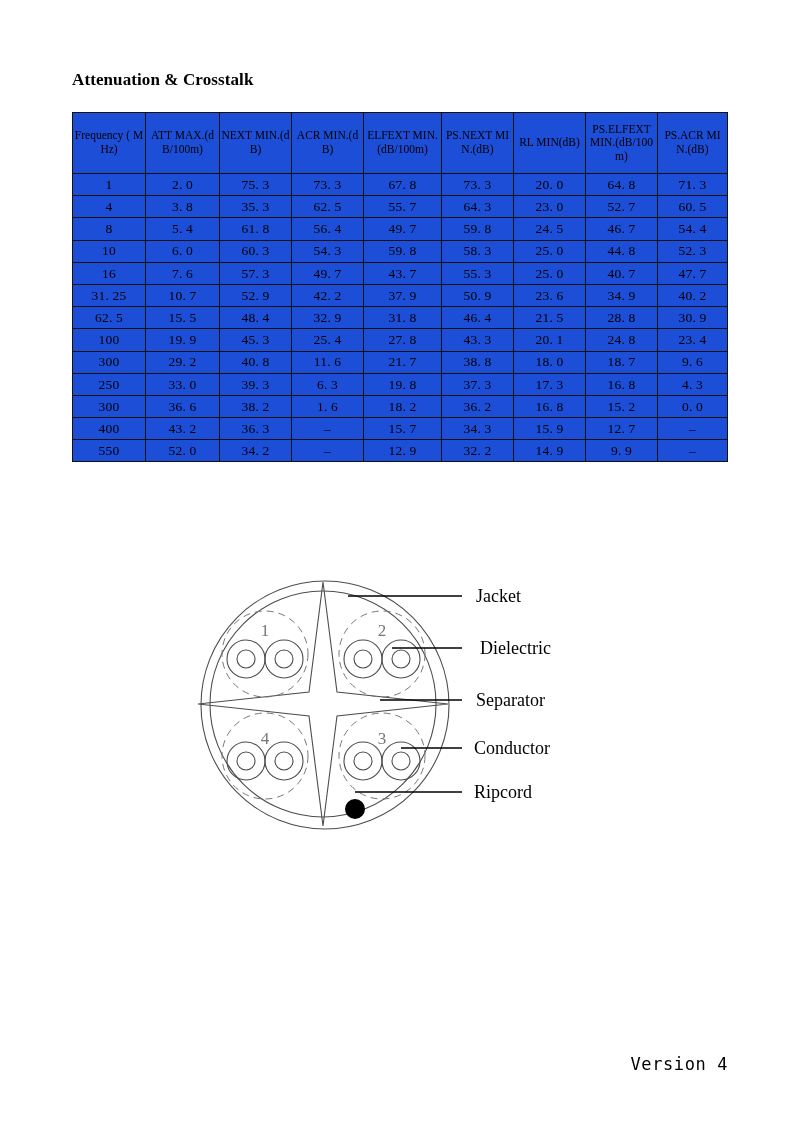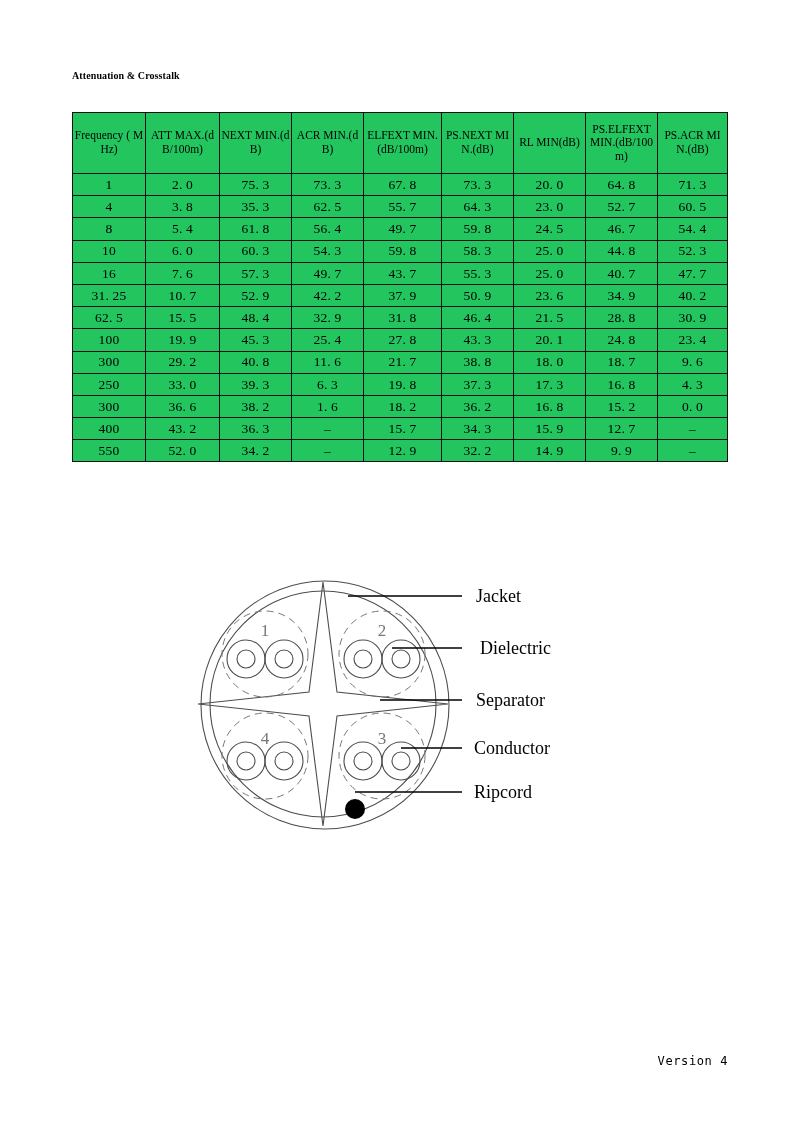--- a/index.html
+++ b/index.html
@@ -21,38 +21,38 @@
     inset: 0;
     width: 800px;
     height: 1131px;
   }
 
   
   .section-title {
     position: absolute;
     left: 72px;
     top: 70px;
-    font-size: 10px;
+    font-size: 17px;
     font-weight: bold;
     letter-spacing: 0.1px;
     white-space: nowrap;
   }
 
   
   .table-wrap {
     position: absolute;
     left: 72px;
     top: 112px;
     width: 655px;
   }
   table.spec {
     border-collapse: collapse;
     table-layout: fixed;
     width: 655px;
-    background: #22c55e;
+    background: #1d4ed8;
   }
   table.spec th,
   table.spec td {
     border: 1.1px solid #111;
     text-align: center;
     vertical-align: middle;
     padding: 0;
     font-weight: normal;
   }
   table.spec thead th {
@@ -89,21 +89,21 @@
     height: 290px;
   }
   .diagram svg { display: block; }
 
   
   .footer-version {
     position: absolute;
     right: 72px;
     top: 1054px;
     font-family: "DejaVu Sans Mono", "Liberation Mono", monospace;
-    font-size: 12px;
+    font-size: 17px;
     letter-spacing: 0.6px;
     white-space: nowrap;
   }
 </style>
 </head>
 <body>
 
 <div class="page">
 
   <div class="section-title">Attenuation &amp; Crosstalk</div>

